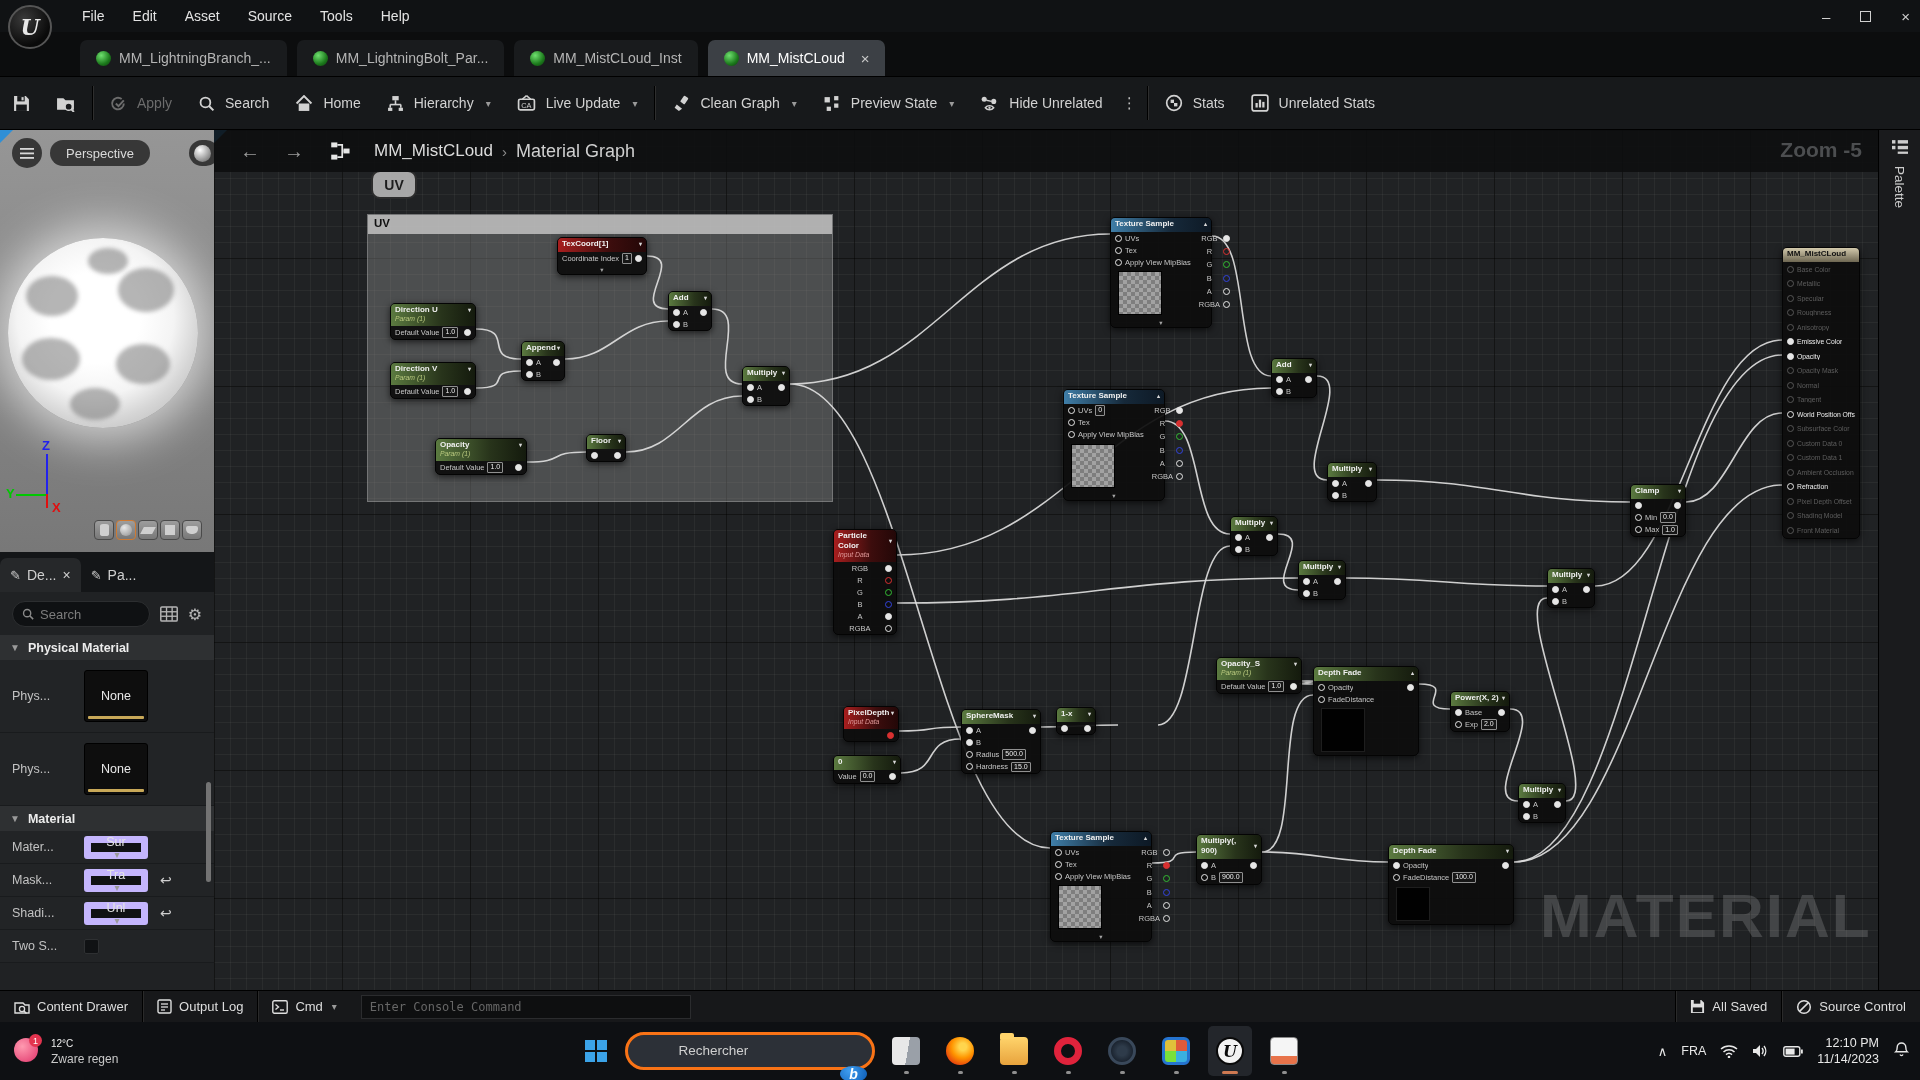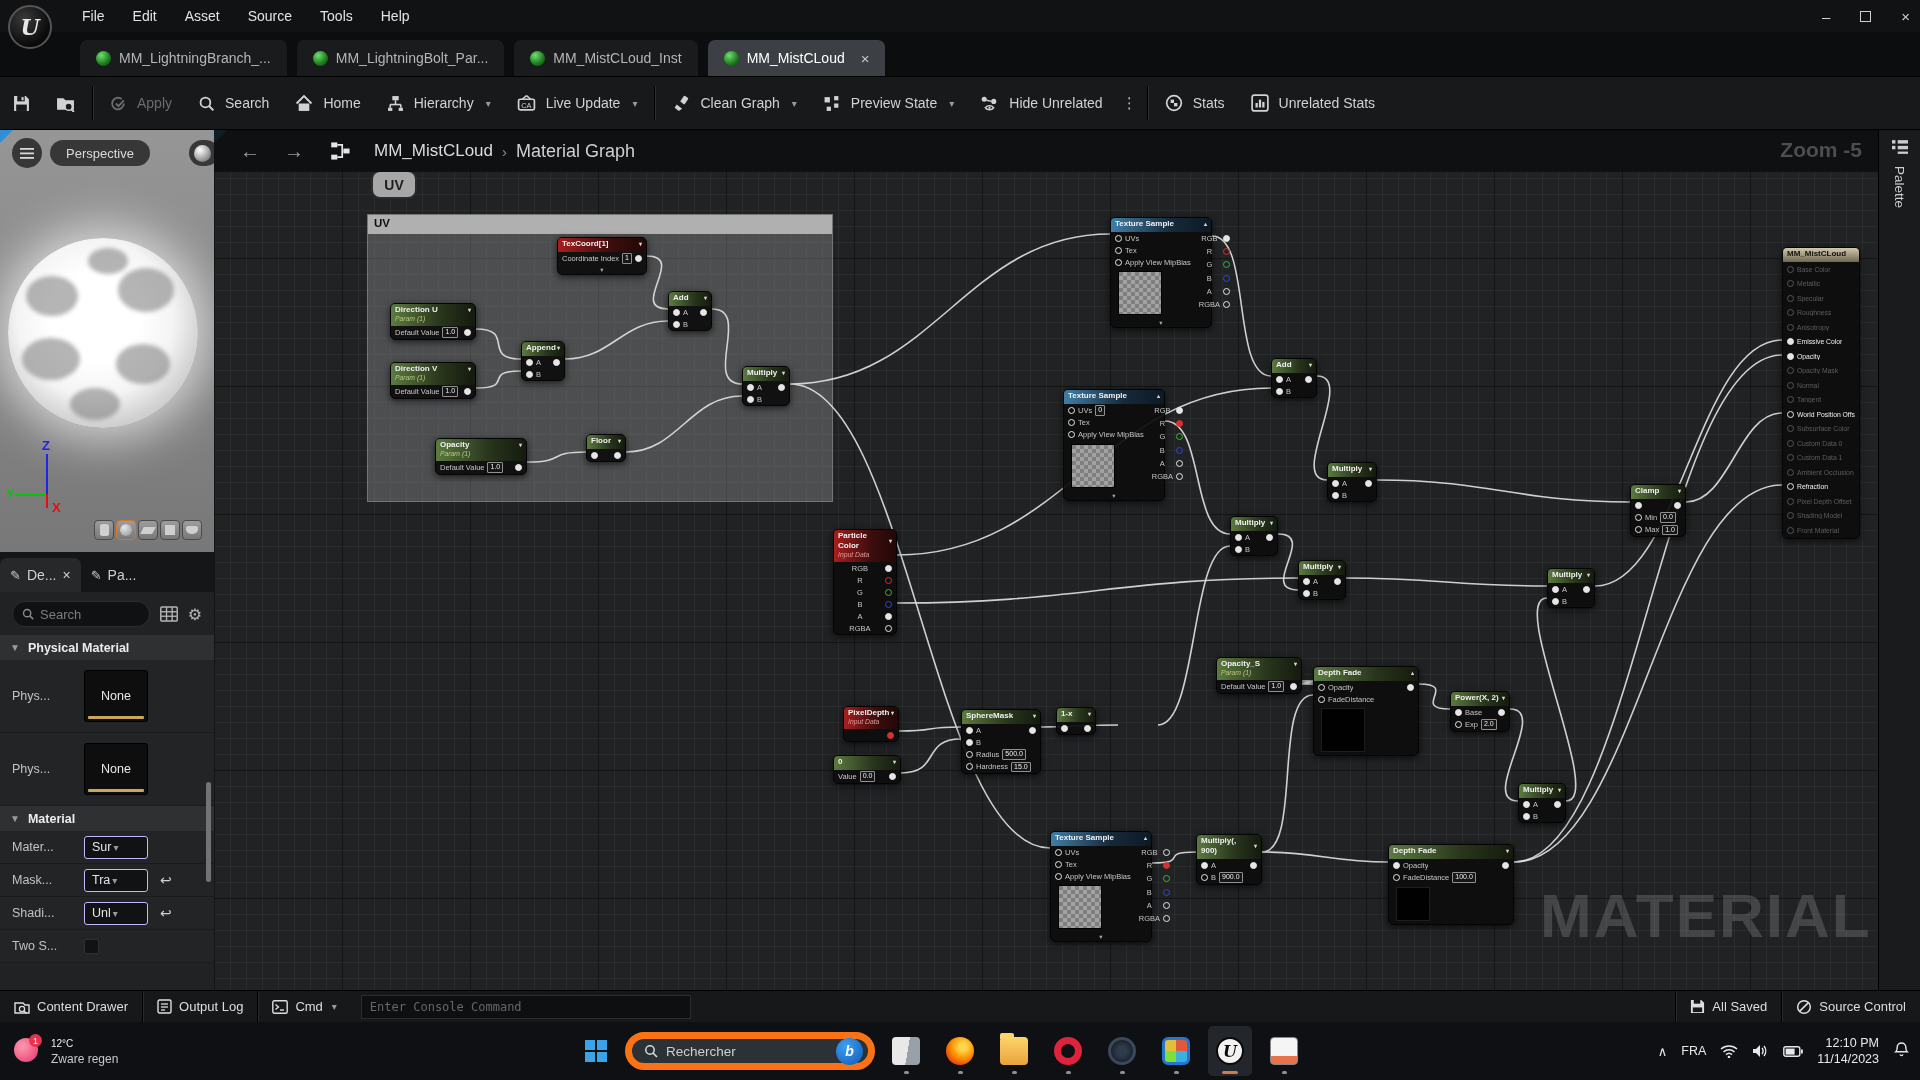--- a/index.html
+++ b/index.html
@@ -50,21 +50,21 @@
   #dsearch input{background:transparent;border:none;outline:none;color:#bdbdbd;font-size:13px;width:80px;font-family:"Liberation Sans",sans-serif;}
   #dsearch input::placeholder{color:#7d7d7d;}
   .sec-head{height:25px;background:#2e3032;display:flex;align-items:center;gap:8px;padding:0 10px;color:#ececec;font-size:12.5px;font-weight:bold;}
   .sec-head .tri{color:#9a9a9a;font-size:10px;}
   .prow{display:flex;align-items:center;border-bottom:1px solid #191b1d;background:#222426;}
   .prow .plabel{width:84px;padding-left:12px;color:#c2c2c2;font-size:12.5px;overflow:hidden;white-space:nowrap;}
   .asset-row{height:73px;}
   .asset-box{width:64px;height:52px;background:#0e0e0e;border:1px solid #000;border-radius:3px;position:relative;display:flex;align-items:center;justify-content:center;color:#e8e8e8;font-size:12.5px;}
   .asset-box::after{content:"";position:absolute;left:3px;right:3px;bottom:2px;height:3px;background:#c8a858;border-radius:1px;}
   .dd-row{height:33px;}
-  .dd-box{width:64px;height:23px;background:#101214;border:1px solid #c4b5fd;border-radius:3px;display:flex;align-items:center;justify-content:flex-start;padding:0 7px;color:#e4e4e4;font-size:12.5px;}
+  .dd-box{width:64px;height:23px;background:#101214;border:7px solid #c4b5fd;border-radius:3px;display:flex;align-items:center;justify-content:center;padding:0 7px;color:#e4e4e4;font-size:12.5px;flex-direction:column;}
   .reset-arrow{margin-left:12px;color:#cfcfcf;font-size:14px;}
   .chk{width:15px;height:15px;background:#101214;border:1px solid #2e3032;border-radius:2px;}
   #dscroll{position:absolute;right:3px;top:190px;width:5px;height:100px;background:#737373;border-radius:3px;}
   
   #graph-area{position:absolute;left:214px;top:130px;width:1706px;height:860px;overflow:hidden;background-color:#202224;
     background-image:
       linear-gradient(rgba(0,0,0,.55) 1px,transparent 1px),
       linear-gradient(90deg,rgba(0,0,0,.55) 1px,transparent 1px),
       linear-gradient(rgba(255,255,255,.045) 1px,transparent 1px),
       linear-gradient(90deg,rgba(255,255,255,.045) 1px,transparent 1px);
@@ -132,21 +132,21 @@
   #tb-weather{display:flex;align-items:center;gap:9px;padding-left:12px;width:200px;}
   #tb-weather .wicon{width:30px;height:34px;position:relative;}
   #tb-weather .wmoon{position:absolute;left:2px;top:4px;width:24px;height:24px;border-radius:50%;background:radial-gradient(circle at 35% 35%,#ff9ab0,#e0336a);}
   #tb-weather .wbadge{position:absolute;right:0;top:0;width:13px;height:13px;border-radius:50%;background:#e3344f;color:#fff;font-size:9px;display:flex;align-items:center;justify-content:center;}
   #tb-weather .wtemp{color:#ededed;font-size:10px;line-height:16px;}
   #tb-weather .wdesc{color:#c9c9c9;font-size:12px;line-height:15px;}
   #tb-center{display:flex;align-items:center;gap:9px;position:absolute;left:576px;top:0;height:58px;}
   #start-btn{width:40px;height:40px;display:flex;align-items:center;justify-content:center;}
   .win-grid{display:grid;grid-template-columns:10px 10px;grid-template-rows:10px 10px;gap:2px;}
   .win-grid span{background:#3ba3e8;}
-  #tb-search{width:250px;height:38px;border-radius:19px;background:#2c3037;border:7px solid #f97316;display:flex;align-items:center;gap:8px;padding:0 5px 0 12px;}
+  #tb-search{width:250px;height:38px;border-radius:19px;background:#2c3037;border:3px solid #f97316;display:flex;align-items:center;gap:8px;padding:0 5px 0 12px;flex-direction:column;}
   #tb-search input{background:transparent;border:none;outline:none;color:#d8d8d8;font-size:13.5px;width:150px;font-family:"Liberation Sans",sans-serif;}
   #tb-search input::placeholder{color:#cfcfcf;}
   #bing-circle{margin-left:auto;width:27px;height:27px;border-radius:50%;background:radial-gradient(circle at 35% 30%,#3f9ef0,#0b5bb5);display:flex;align-items:center;justify-content:center;color:#fff;font-size:14px;font-style:italic;font-weight:bold;}
   .app{width:44px;height:50px;display:flex;flex-direction:column;align-items:center;justify-content:center;position:relative;}
   .app .dot{position:absolute;bottom:2px;width:5px;height:3px;border-radius:2px;background:#8f8f8f;}
   .app.active{background:#23262b;border-radius:5px;}
   .app.active .dot{width:16px;background:#cf7a52;}
   .ai{width:28px;height:28px;border-radius:5px;}
   .ai.widgets{background:linear-gradient(100deg,#e8e8e8 55%,#9aa0a8 55%);border-radius:4px;}
   .ai.firefox{border-radius:50%;background:radial-gradient(circle at 60% 35%,#ffd54d 15%,#ff9500 45%,#e33b0e 80%);}

